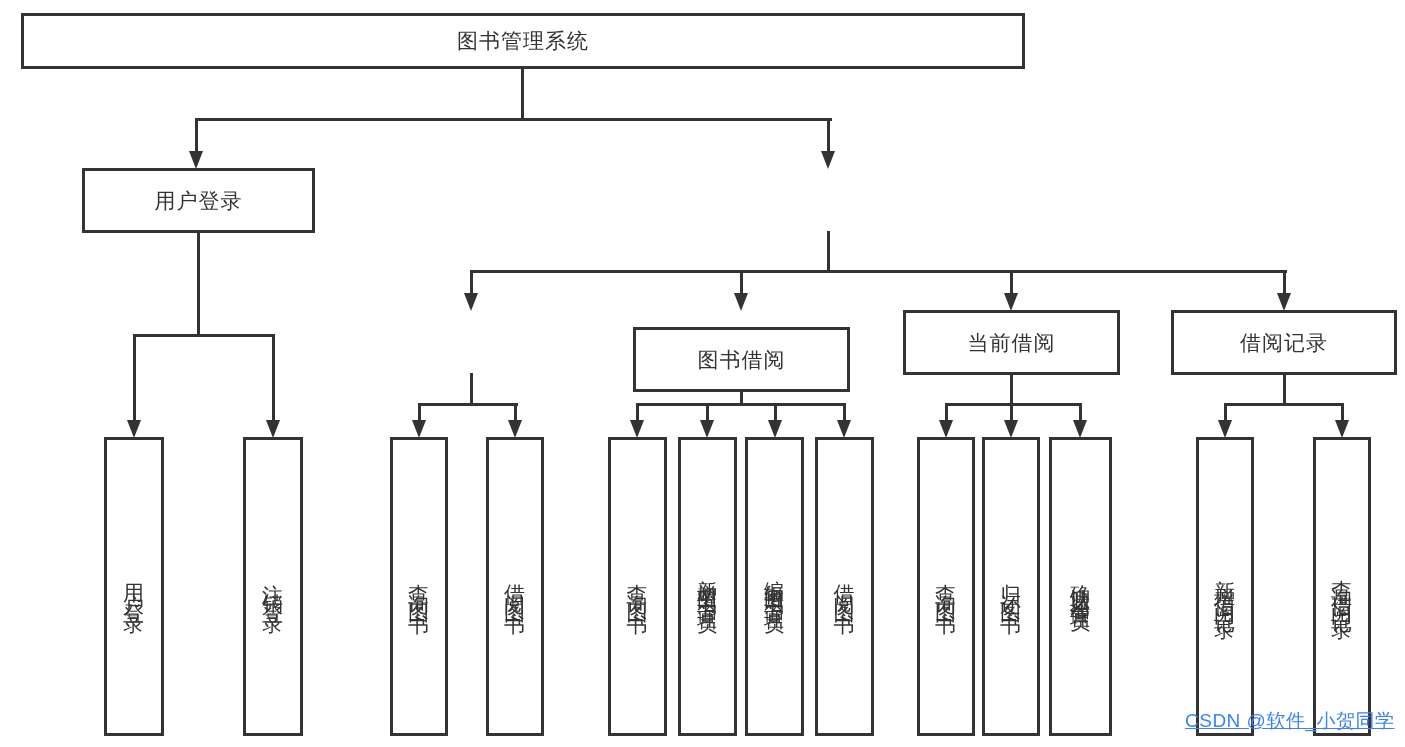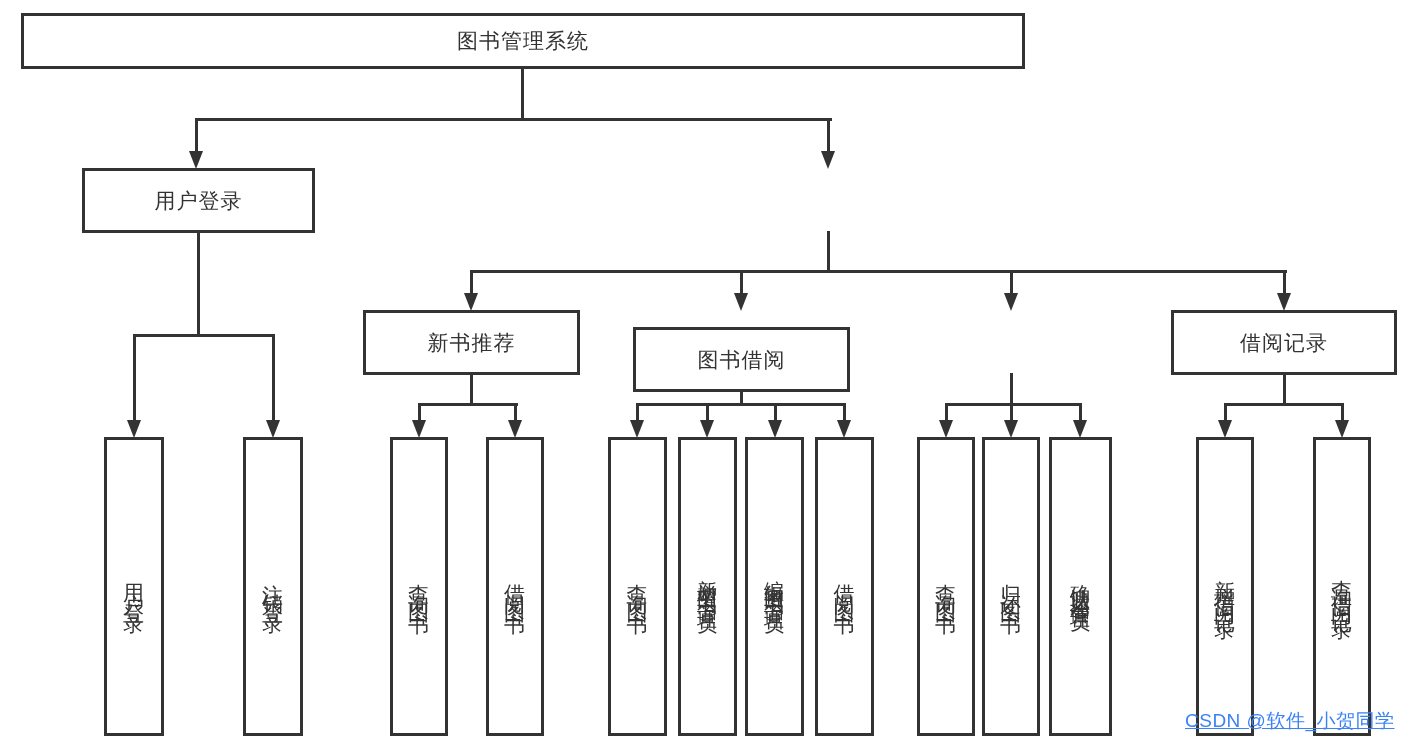--- a/index.html
+++ b/index.html
@@ -93,25 +93,25 @@
   <div class="arrow" style="left:1335px;top:420px"></div>
 
   <div class="node" style="left:21px;top:13px;width:1004px;height:56px">
     <span class="lbl">图书管理系统</span>
   </div>
 
   <div class="node" style="left:82px;top:168px;width:233px;height:65px">
     <span class="lbl">用户登录</span>
   </div>
 
-  <div class="node" style="left:363px;top:310px;width:217px;height:65px">
-    <span class="lbl">新书推荐</span>
-  </div>
   <div class="node" style="left:633px;top:327px;width:217px;height:65px">
     <span class="lbl">图书借阅</span>
+  </div>
+  <div class="node" style="left:903px;top:310px;width:217px;height:65px">
+    <span class="lbl">当前借阅</span>
   </div>
   <div class="node" style="left:1171px;top:310px;width:226px;height:65px">
     <span class="lbl">借阅记录</span>
   </div>
 
   <div class="node" style="left:104px;top:437px;width:60px;height:299px">
     <span class="vlbl">用户登录</span>
   </div>
   <div class="node" style="left:243px;top:437px;width:60px;height:299px">
     <span class="vlbl">注销登录</span>

